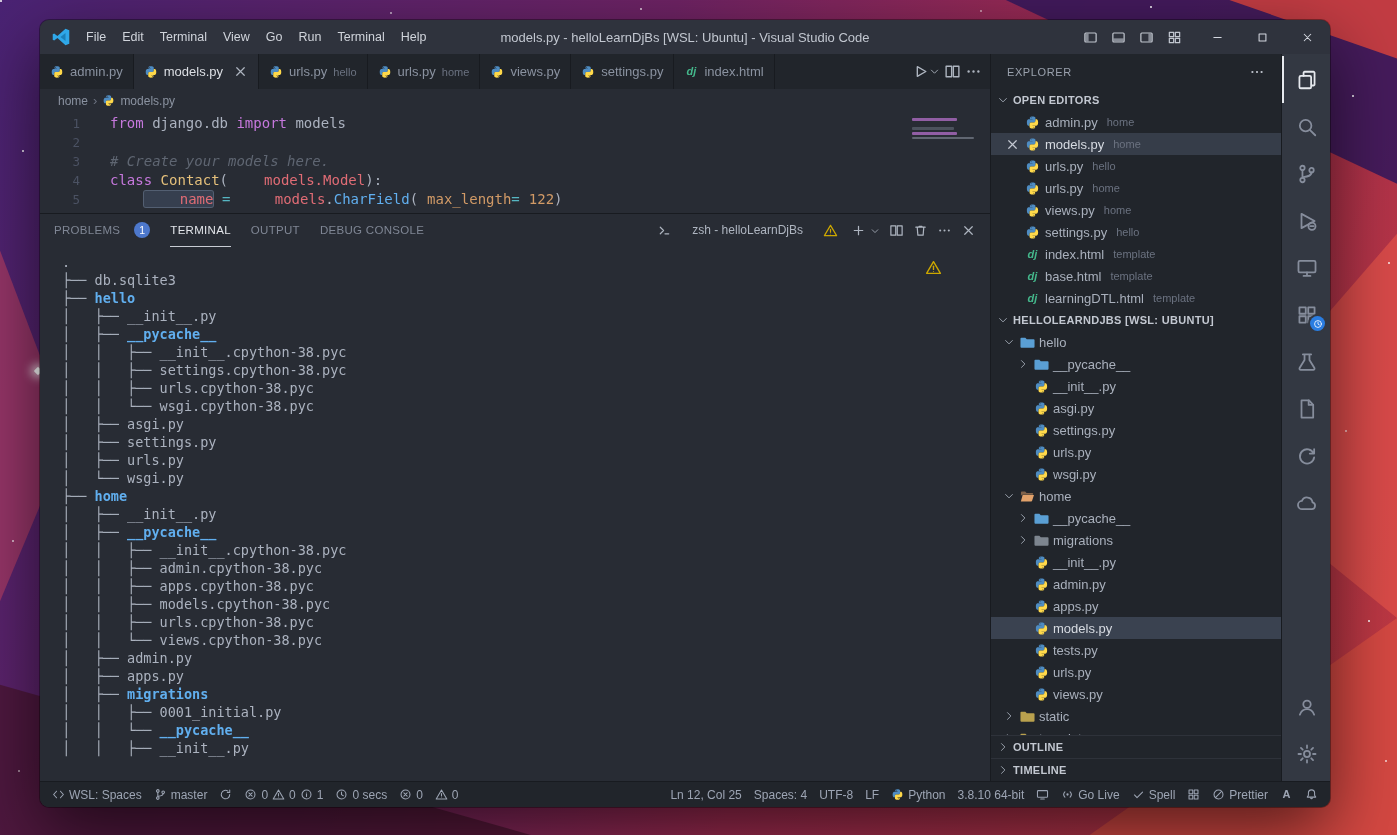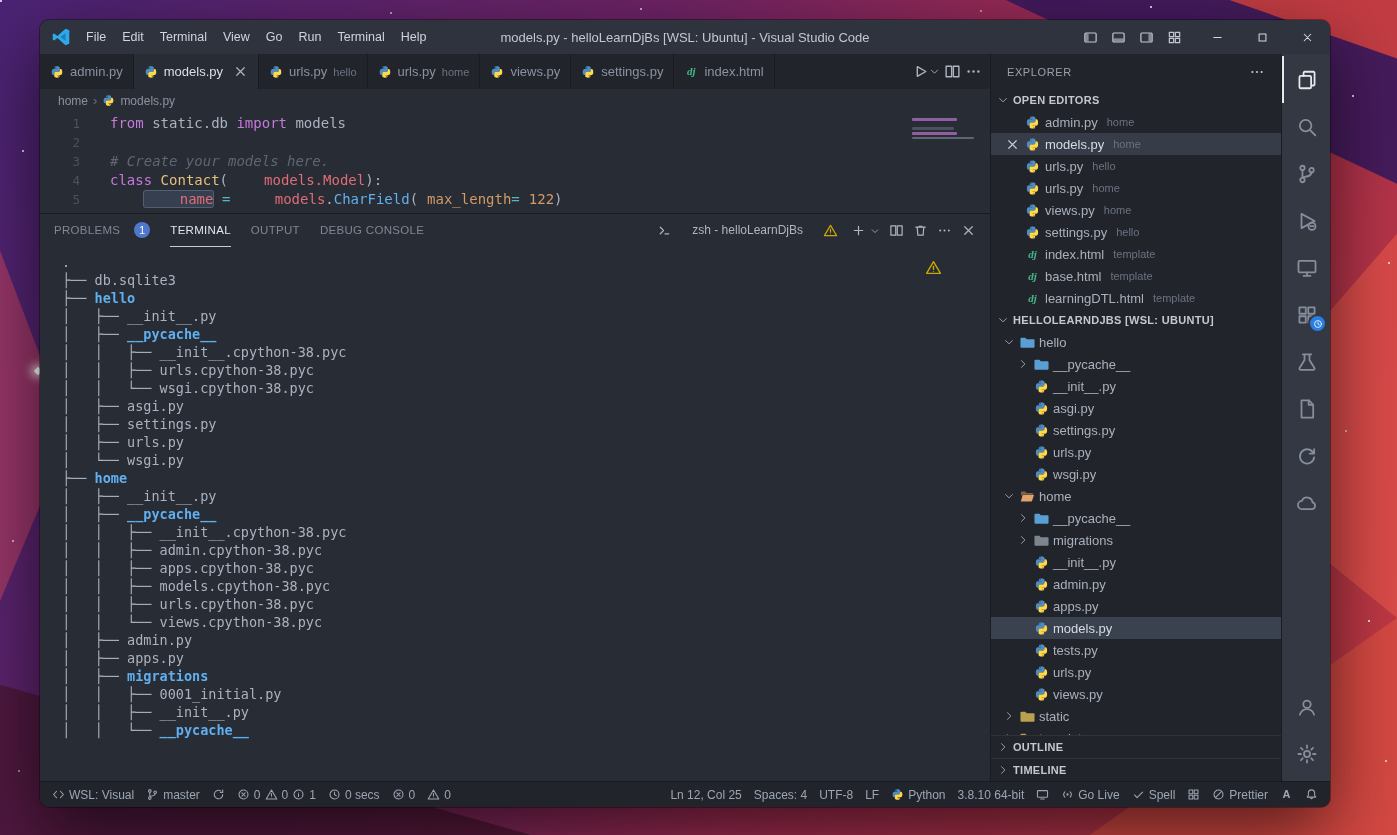--- a/index.html
+++ b/index.html
@@ -14,21 +14,21 @@
   .stars{position:absolute;left:0;top:0;width:2px;height:2px;border-radius:50%;background:#fff;
     box-shadow:22px 150px #fff,12px 540px rgba(255,255,255,.8),1352px 95px #fff,1388px 262px rgba(255,255,255,.9),
     1345px 430px rgba(255,255,255,.7),1368px 620px #fff,640px 8px rgba(255,255,255,.8),980px 10px rgba(255,255,255,.6),
     1150px 6px #fff,390px 12px rgba(255,255,255,.7),1385px 760px rgba(255,255,255,.8),18px 770px rgba(255,255,255,.6);}
   .sparkle{position:absolute;left:35px;top:368px;width:6px;height:6px;background:#fff;border-radius:1px;transform:rotate(45deg);box-shadow:0 0 10px 3px rgba(255,255,255,.85);}
 
   .window{position:absolute;left:40px;top:20px;width:1290px;height:787px;border-radius:9px;overflow:hidden;display:flex;flex-direction:column;background:var(--bg,#282c34);box-shadow:0 25px 70px rgba(0,0,0,.6),0 0 0 1px rgba(0,0,0,.35);font-size:13px;color:var(--fgui,#9da5b4);}
 
   .ico{display:inline-flex;width:16px;height:16px;align-items:center;justify-content:center;flex:none;}
   .ico svg{width:100%;height:100%;}
-  .djtxt{color:#44b78b;font-weight:bold;font-style:italic;font-size:11px;font-family:Liberation Serif, serif;line-height:1;}
+  .djtxt{color:#44b78b;font-weight:bold;font-style:italic;font-size:11px;font-family:Liberation Sans, sans-serif;line-height:1;}
   .atxt{font-size:11px;font-weight:bold;color:currentColor;line-height:1;}
 
   
   .titlebar{height:34px;flex:none;background:var(--bg3,#2f333d);display:flex;align-items:center;position:relative;color:#d0d4db;}
   .logo{width:18px;height:18px;margin:0 8px 0 12px;}
   .menus{display:flex;}
   .menu-item{padding:3px 8px;font-size:12.5px;color:#d0d4db;border-radius:4px;white-space:nowrap;}
   .wtitle{position:absolute;left:50%;transform:translateX(-50%);font-size:13px;color:#c2c7d0;white-space:nowrap;pointer-events:none;}
   .tb-right{margin-left:auto;display:flex;align-items:center;height:100%;}
   .layout-controls{display:flex;gap:2px;margin-right:8px;color:#c2c7d0;}
@@ -341,21 +341,21 @@
                   <path fill="#ffd94a" d="M16 29c6 0 5.6-2.6 5.6-2.6v-2.7h-5.7v-.8h8s4.1.5 4.1-6.8c0-7.3-3.6-7-3.6-7h-2.1v3.4s.1 3.6-3.5 3.6h-5.7s-3.4-.1-3.4 3.3v5.2S9.1 29 16 29zm3.1-1.8a1 1 0 1 1 0-2.1 1 1 0 0 1 0 2.1z"></path>
                 </svg>
               </span>
               <span>models.py</span>
             </span>
           </div>
         <div class="code-area">
           <div id="code">
               <div class="code-line">
                 <span class="ln">1</span>
-                <span class="ltext"><span class="tk-kw">from</span><span class="tk-fg"> static.db </span><span class="tk-kw">import</span><span class="tk-fg"> models</span></span>
+                <span class="ltext"><span class="tk-kw">from</span><span class="tk-fg"> django.db </span><span class="tk-kw">import</span><span class="tk-fg"> models</span></span>
               </div>
               <div class="code-line">
                 <span class="ln">2</span>
                 <span class="ltext"></span>
               </div>
               <div class="code-line">
                 <span class="ln">3</span>
                 <span class="ltext"><span class="tk-comment"># Create your models here.</span></span>
               </div>
               <div class="code-line">
@@ -444,41 +444,42 @@
               </div>
           </div>
           <div class="terminal">
             <div id="termlines">
                 <div class="t-line"><span></span><span>.</span></div>
                 <div class="t-line"><span>├── </span><span>db.sqlite3</span></div>
                 <div class="t-line"><span>├── </span><span class="t-dir">hello</span></div>
                 <div class="t-line"><span>│   ├── </span><span>__init__.py</span></div>
                 <div class="t-line"><span>│   ├── </span><span class="t-dir">__pycache__</span></div>
                 <div class="t-line"><span>│   │   ├── </span><span>__init__.cpython-38.pyc</span></div>
+                <div class="t-line"><span>│   │   ├── </span><span>settings.cpython-38.pyc</span></div>
                 <div class="t-line"><span>│   │   ├── </span><span>urls.cpython-38.pyc</span></div>
                 <div class="t-line"><span>│   │   └── </span><span>wsgi.cpython-38.pyc</span></div>
                 <div class="t-line"><span>│   ├── </span><span>asgi.py</span></div>
                 <div class="t-line"><span>│   ├── </span><span>settings.py</span></div>
                 <div class="t-line"><span>│   ├── </span><span>urls.py</span></div>
                 <div class="t-line"><span>│   └── </span><span>wsgi.py</span></div>
                 <div class="t-line"><span>├── </span><span class="t-dir">home</span></div>
                 <div class="t-line"><span>│   ├── </span><span>__init__.py</span></div>
                 <div class="t-line"><span>│   ├── </span><span class="t-dir">__pycache__</span></div>
                 <div class="t-line"><span>│   │   ├── </span><span>__init__.cpython-38.pyc</span></div>
                 <div class="t-line"><span>│   │   ├── </span><span>admin.cpython-38.pyc</span></div>
                 <div class="t-line"><span>│   │   ├── </span><span>apps.cpython-38.pyc</span></div>
                 <div class="t-line"><span>│   │   ├── </span><span>models.cpython-38.pyc</span></div>
                 <div class="t-line"><span>│   │   ├── </span><span>urls.cpython-38.pyc</span></div>
                 <div class="t-line"><span>│   │   └── </span><span>views.cpython-38.pyc</span></div>
                 <div class="t-line"><span>│   ├── </span><span>admin.py</span></div>
                 <div class="t-line"><span>│   ├── </span><span>apps.py</span></div>
                 <div class="t-line"><span>│   ├── </span><span class="t-dir">migrations</span></div>
                 <div class="t-line"><span>│   │   ├── </span><span>0001_initial.py</span></div>
+                <div class="t-line"><span>│   │   └── </span><span class="t-dir">__pycache__</span></div>
                 <div class="t-line"><span>│   │   ├── </span><span>__init__.py</span></div>
-                <div class="t-line"><span>│   │   └── </span><span class="t-dir">__pycache__</span></div>
               </div>
             <span class="ico term-warning">
                 <svg viewBox="0 0 16 16" fill="none" stroke="currentColor" stroke-width="1.3" stroke-linecap="round" stroke-linejoin="round">
                   <path d="M8 2.5 14.5 13.5H1.5z"></path>
                   <path d="M8 6.8v3"></path>
                   <circle cx="8" cy="11.8" r=".5" fill="currentColor" stroke="none"></circle>
                 </svg>
               </span>
           </div>
         </div>
@@ -953,21 +954,21 @@
     </div>
 
     <div class="statusbar">
       <div class="st-group" id="status-left">
           <div class="st-item">
             <span class="ico ">
               <svg viewBox="0 0 16 16" fill="none" stroke="currentColor" stroke-width="1.3" stroke-linecap="round" stroke-linejoin="round">
                 <path d="M5.6 4 2 8l3.6 4M10.4 4 14 8l-3.6 4"></path>
               </svg>
             </span>
-            <span>WSL: Visual</span>
+            <span>WSL: Spaces</span>
           </div>
           <div class="st-item">
             <span class="ico ">
               <svg viewBox="0 0 16 16" fill="none" stroke="currentColor" stroke-width="1.3" stroke-linecap="round" stroke-linejoin="round">
                 <circle cx="4.7" cy="3.6" r="1.6"></circle>
                 <circle cx="4.7" cy="12.4" r="1.6"></circle>
                 <circle cx="11.3" cy="5.2" r="1.6"></circle>
                 <path d="M4.7 5.2v5.6M11.3 6.8c0 2.6-2.6 3-6 3.4"></path>
               </svg>
             </span>

